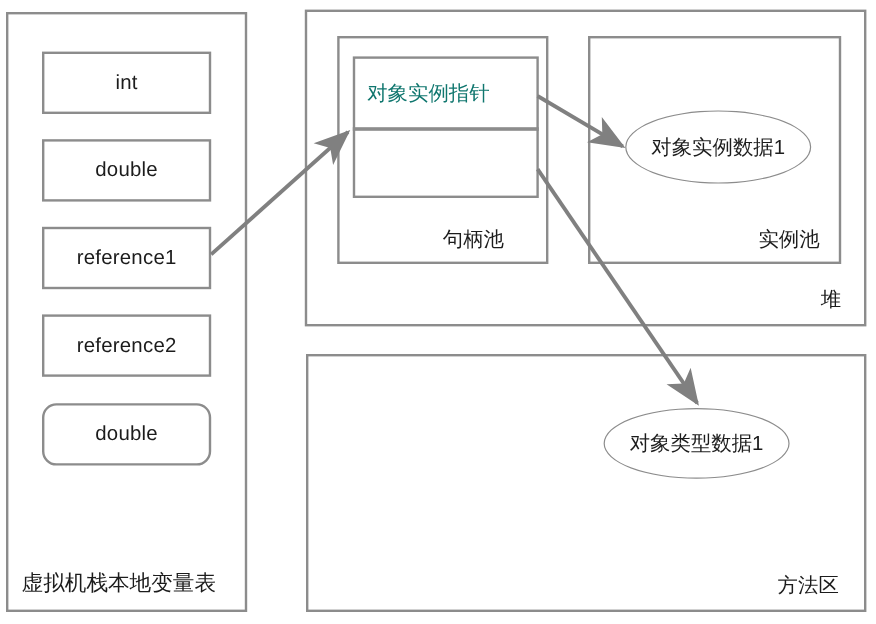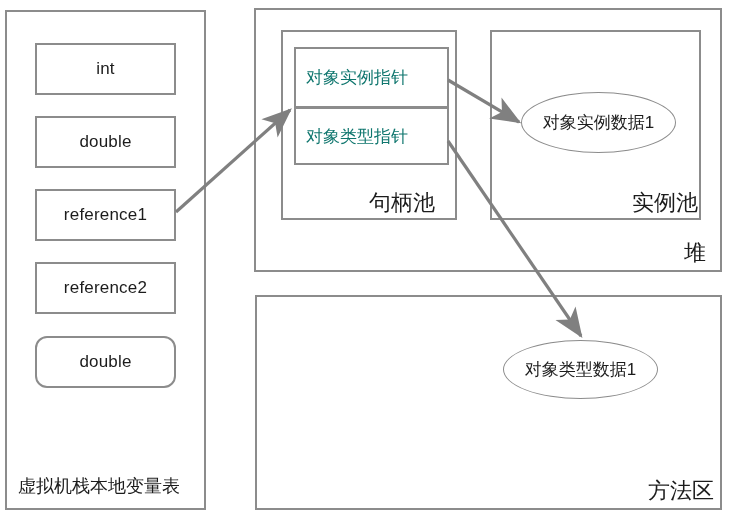--- a/index.html
+++ b/index.html
@@ -29,21 +29,21 @@
     display: flex;
     align-items: center;
     justify-content: center;
     color: #1c1c1c;
     font-size: 17px;
     letter-spacing: 0.2px;
   }
   .region-label {
     position: absolute;
     color: #1c1c1c;
-    font-size: 22px;
+    font-size: 17px;
     white-space: nowrap;
   }
   .pointer-cell {
     position: absolute;
     box-sizing: border-box;
     display: flex;
     align-items: center;
     justify-content: flex-start;
     padding-left: 10px;
     color: #0f766e;
@@ -120,23 +120,20 @@
   <div class="region-label" style="left:369px; top:188px;">句柄池</div>
 
   <div class="box" style="left:294px; top:47px; width:155px; height:118px; background:#ffffff;"></div>
 
   <div class="pointer-cell" style="left:296px; top:49px; width:151px; height:57px;">
     <span>对象实例指针</span>
   </div>
 
   <div class="divider" style="left:294px; top:106px; width:155px; height:3px;"></div>
 
-  <div class="pointer-cell" style="left:296px; top:109px; width:151px; height:55px;">
-    <span>对象类型指针</span>
-  </div>
 
   <div class="box" style="left:490px; top:30px; width:211px; height:190px;"></div>
 
   <div class="region-label" style="left:632px; top:188px;">实例池</div>
 
   <div class="ellipse" style="left:521px; top:92px; width:155px; height:61px;">
     <span>对象实例数据1</span>
   </div>
 
   <div class="box" style="left:255px; top:295px; width:467px; height:215px;"></div>

